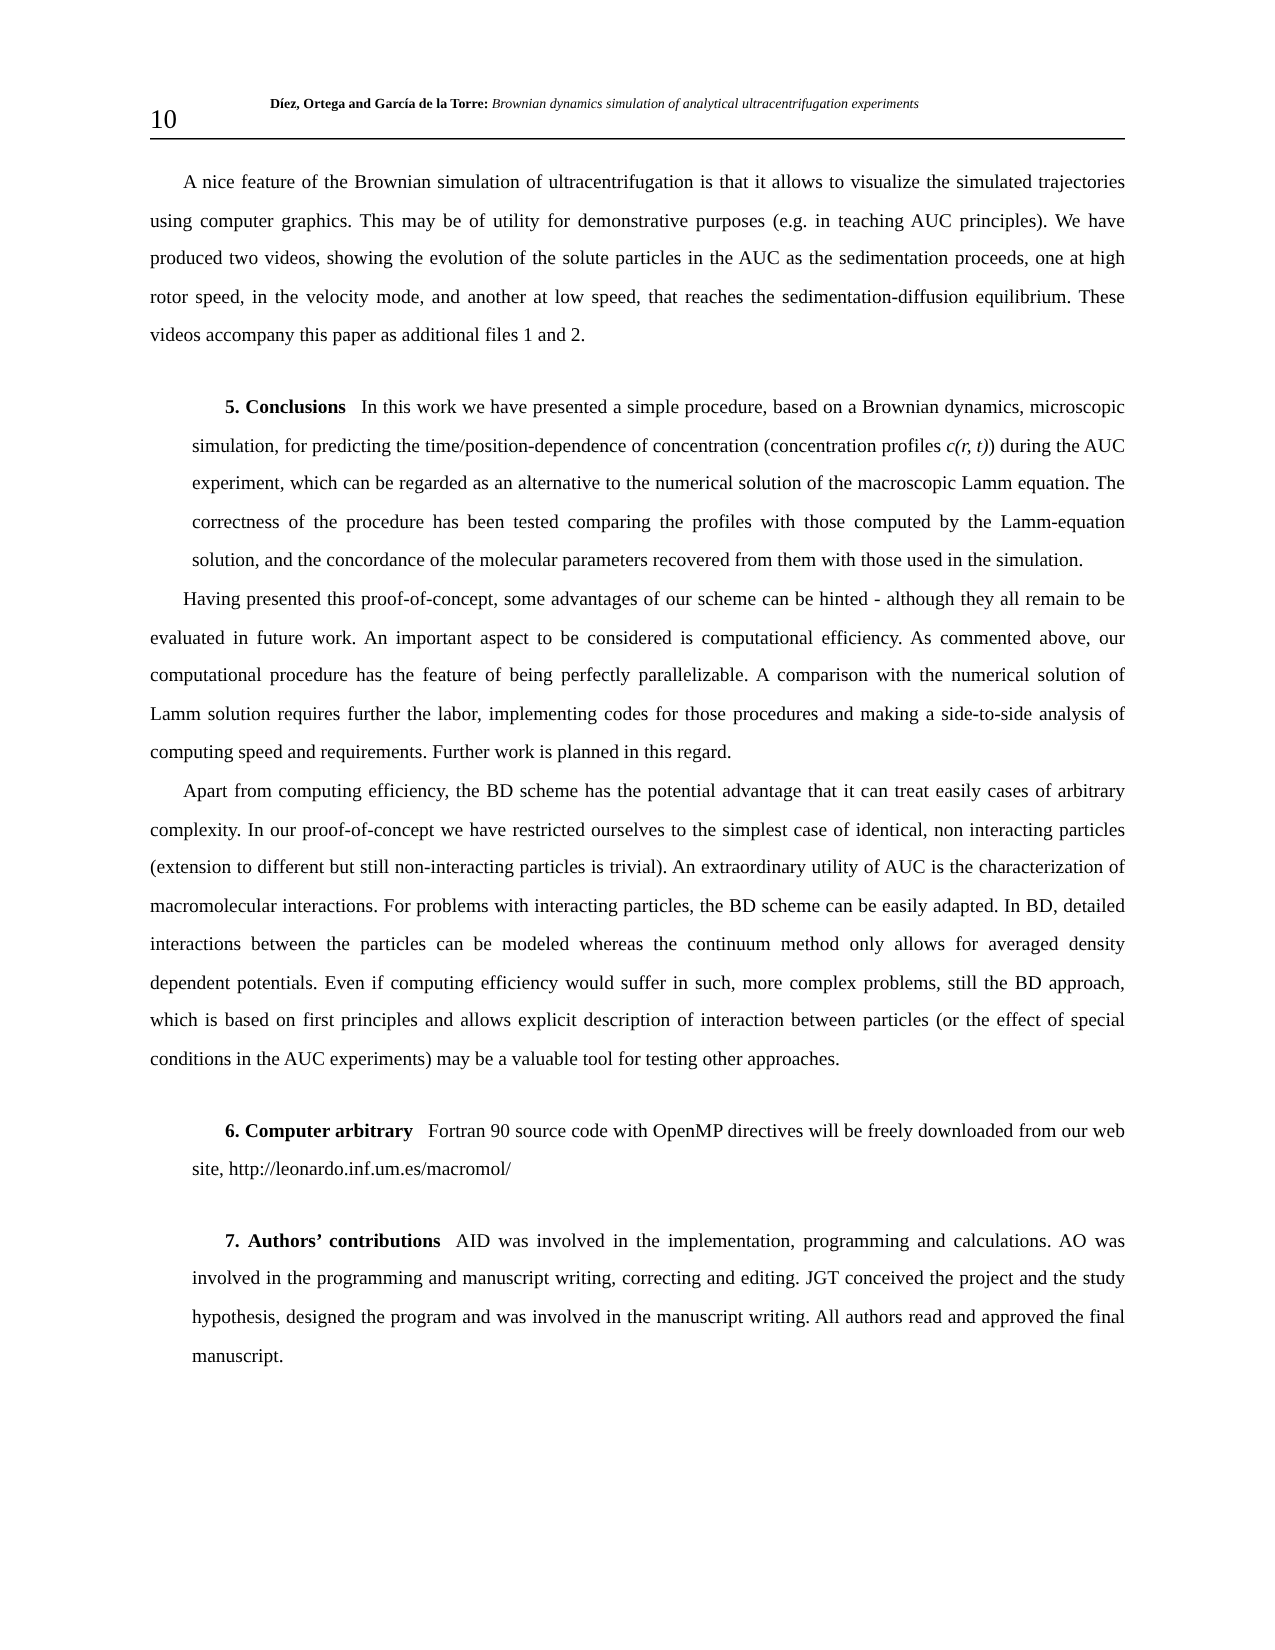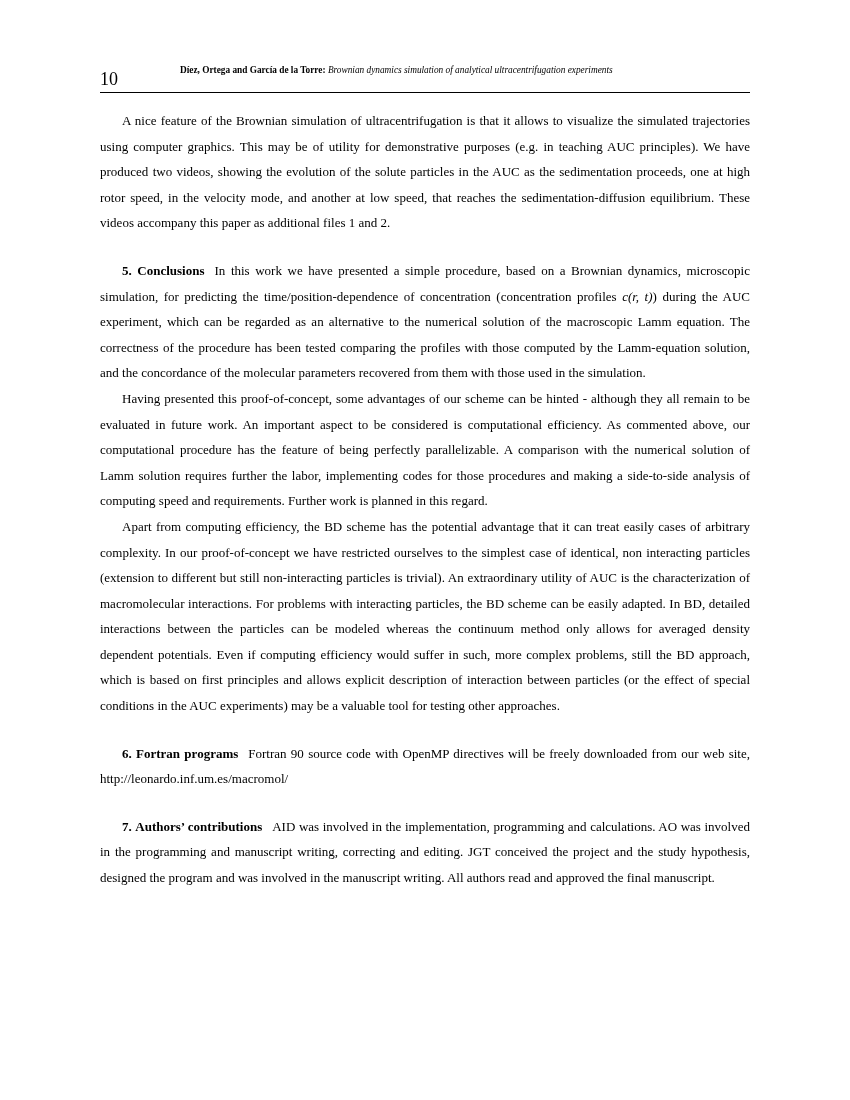--- a/index.html
+++ b/index.html
@@ -81,20 +81,21 @@
   p.para {
     margin: 0 0 0 0;
     font-size: 13px;
     line-height: 25.6px;
     text-align: justify;
     text-indent: 22px;
     hyphens: none;
   }
   p.gap-before {
     margin-top: 22px;
+    margin-left: 28px;
   }
   .sec-head {
     font-weight: bold;
   }
   .sec-head-gap {
     display: inline-block;
     width: 10px;
   }
   .mathit {
     font-style: italic;
@@ -125,21 +126,21 @@
 
     <p class="para gap-before">
       <span class="sec-head">5.</span><span> </span><span class="sec-head">Conclusions</span><span class="sec-head-gap"></span><span>In this work we have presented a simple procedure, based on a Brownian dynamics, microscopic simulation, for predicting the time/position-dependence of concentration (concentration profiles </span><span class="mathit">c(r, t)</span><span>) during the AUC experiment, which can be regarded as an alternative to the numerical solution of the macroscopic Lamm equation. The correctness of the procedure has been tested comparing the profiles with those computed by the Lamm-equation solution, and the concordance of the molecular parameters recovered from them with those used in the simulation.</span>
     </p>
 
     <p class="para">Having presented this proof-of-concept, some advantages of our scheme can be hinted - although they all remain to be evaluated in future work. An important aspect to be considered is computational efficiency. As commented above, our computational procedure has the feature of being perfectly parallelizable. A comparison with the numerical solution of Lamm solution requires further the labor, implementing codes for those procedures and making a side-to-side analysis of computing speed and requirements. Further work is planned in this regard.</p>
 
     <p class="para">Apart from computing efficiency, the BD scheme has the potential advantage that it can treat easily cases of arbitrary complexity. In our proof-of-concept we have restricted ourselves to the simplest case of identical, non interacting particles (extension to different but still non-interacting particles is trivial). An extraordinary utility of AUC is the characterization of macromolecular interactions. For problems with interacting particles, the BD scheme can be easily adapted. In BD, detailed interactions between the particles can be modeled whereas the continuum method only allows for averaged density dependent potentials. Even if computing efficiency would suffer in such, more complex problems, still the BD approach, which is based on first principles and allows explicit description of interaction between particles (or the effect of special conditions in the AUC experiments) may be a valuable tool for testing other approaches.</p>
 
     <p class="para gap-before">
-      <span class="sec-head">6.</span><span> </span><span class="sec-head">Fortran programs</span><span class="sec-head-gap"></span><span>Fortran 90 source code with OpenMP directives will be freely downloaded from our web site, http://leonardo.inf.um.es/macromol/</span>
+      <span class="sec-head">6.</span><span> </span><span class="sec-head">Computer arbitrary</span><span class="sec-head-gap"></span><span>Fortran 90 source code with OpenMP directives will be freely downloaded from our web site, http://leonardo.inf.um.es/macromol/</span>
     </p>
 
     <p class="para gap-before">
       <span class="sec-head">7.</span><span> </span><span class="sec-head">Authors’ contributions</span><span class="sec-head-gap"></span><span>AID was involved in the implementation, programming and calculations. AO was involved in the programming and manuscript writing, correcting and editing. JGT conceived the project and the study hypothesis, designed the program and was involved in the manuscript writing. All authors read and approved the final manuscript.</span>
     </p>
 
   </div>
 </div>
 
 </body></html>

